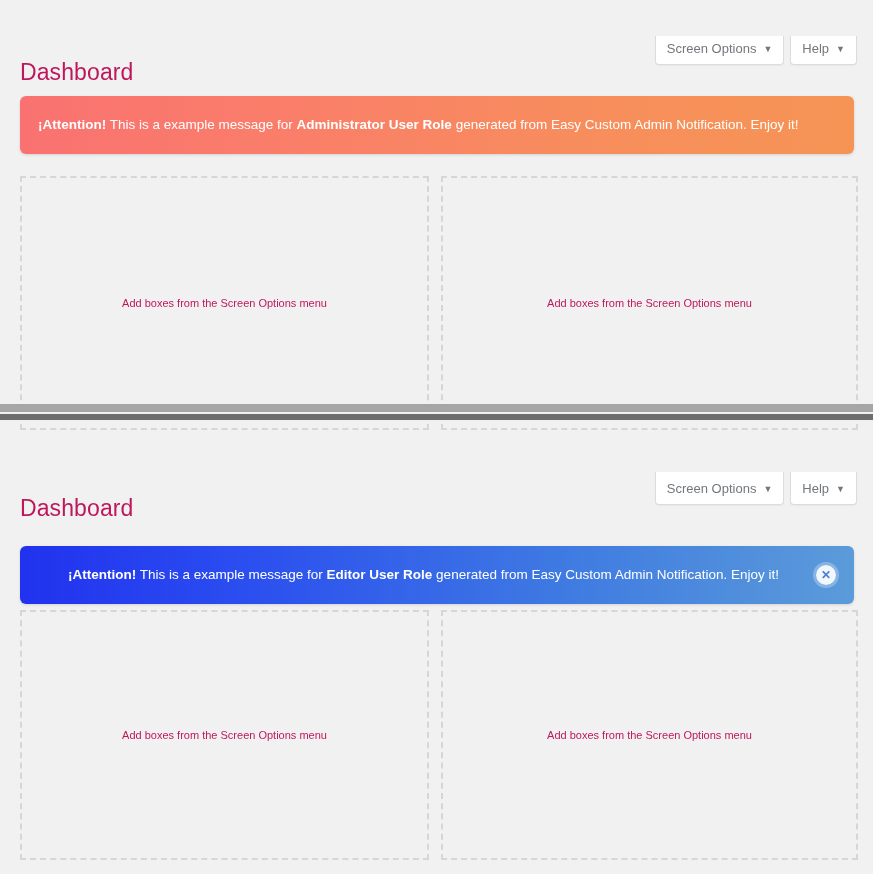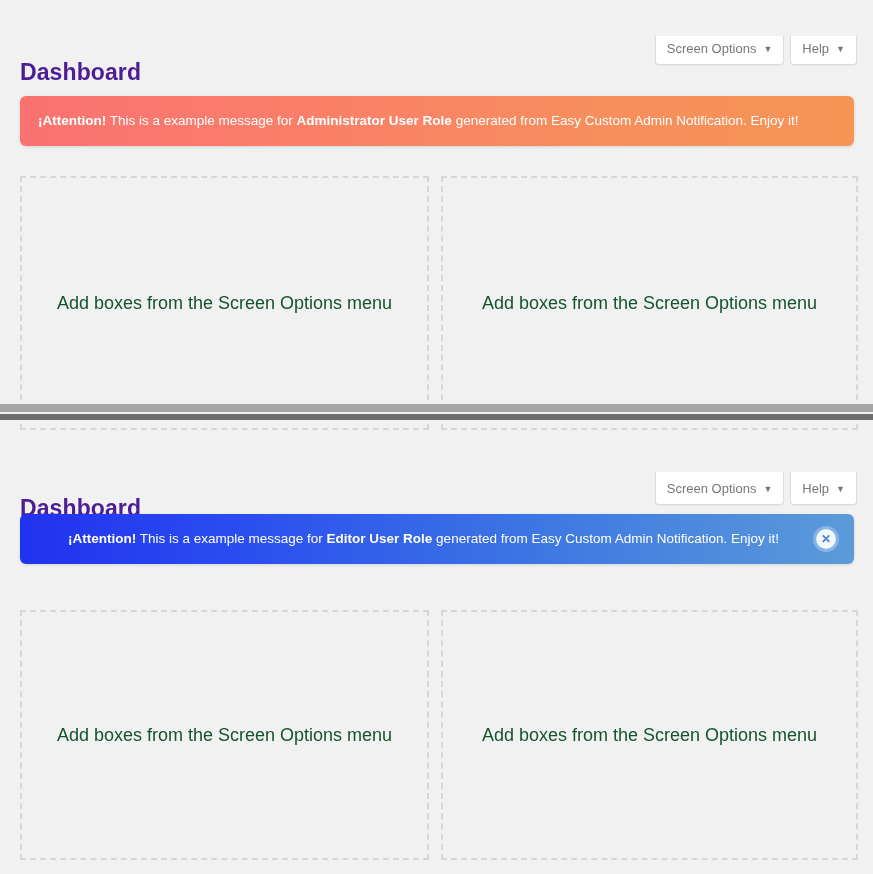--- a/index.html
+++ b/index.html
@@ -64,32 +64,32 @@
     position: relative;
     top: 1px;
   }
 
   
   .page-title {
     position: absolute;
     left: 20px;
     margin: 0;
     font-size: 23px;
-    font-weight: 700;
-    color: #4c1d95;
+    font-weight: 400;
+    color: #be185d;
     line-height: 1.3;
     letter-spacing: 0.1px;
   }
 
   
   .notice {
     position: absolute;
     left: 20px;
     width: 834px;
-    height: 50px;
+    height: 58px;
     border-radius: 6px;
     display: flex;
     align-items: center;
     padding: 0 18px;
     color: #ffffff;
     font-size: 13.5px;
     box-shadow: 0 1px 3px rgba(0,0,0,0.13);
     overflow: hidden;
   }
   .notice-orange {
@@ -126,22 +126,22 @@
     width: 838px;
     display: flex;
     gap: 12px;
   }
   .widget-box {
     border: 2px dashed #d6d6d6;
     background: transparent;
     display: flex;
     align-items: center;
     justify-content: center;
-    color: #14532d;
-    font-size: 18px;
+    color: #be185d;
+    font-size: 11px;
     border-radius: 1px;
   }
   .widget-box.left  { width: 409px; }
   .widget-box.right { width: 417px; }
 
   
   .separator { position: absolute; left: 0; width: 873px; }
   .sep-light { top: 404px; height: 8px;  background: #a6a6a6; }
   .sep-gap   { top: 412px; height: 2px;  background: #f1f1f1; }
   .sep-dark  { top: 414px; height: 6px;  background: #6e6e6e; }
@@ -193,21 +193,21 @@
         <span class="caret">▼</span>
       </div>
       <div class="meta-btn rounded-all">
         <span>Help</span>
         <span class="caret">▼</span>
       </div>
     </div>
 
     <h1 class="page-title" style="top:40px;">Dashboard</h1>
 
-    <div class="notice notice-blue" style="top:60px;padding-left:48px;">
+    <div class="notice notice-blue" style="top:92px;padding-left:48px;">
       <div class="notice-text"><b>¡Attention!</b><span> This is a example message for </span><b>Editor User Role</b><span> generated from Easy Custom Admin Notification. Enjoy it!</span></div>
       <div class="notice-close">✕</div>
     </div>
 
     <div class="widget-row" style="top:156px; height:250px;">
       <div class="widget-box left">
         <span>Add boxes from the Screen Options menu</span>
       </div>
       <div class="widget-box right">
         <span>Add boxes from the Screen Options menu</span>

